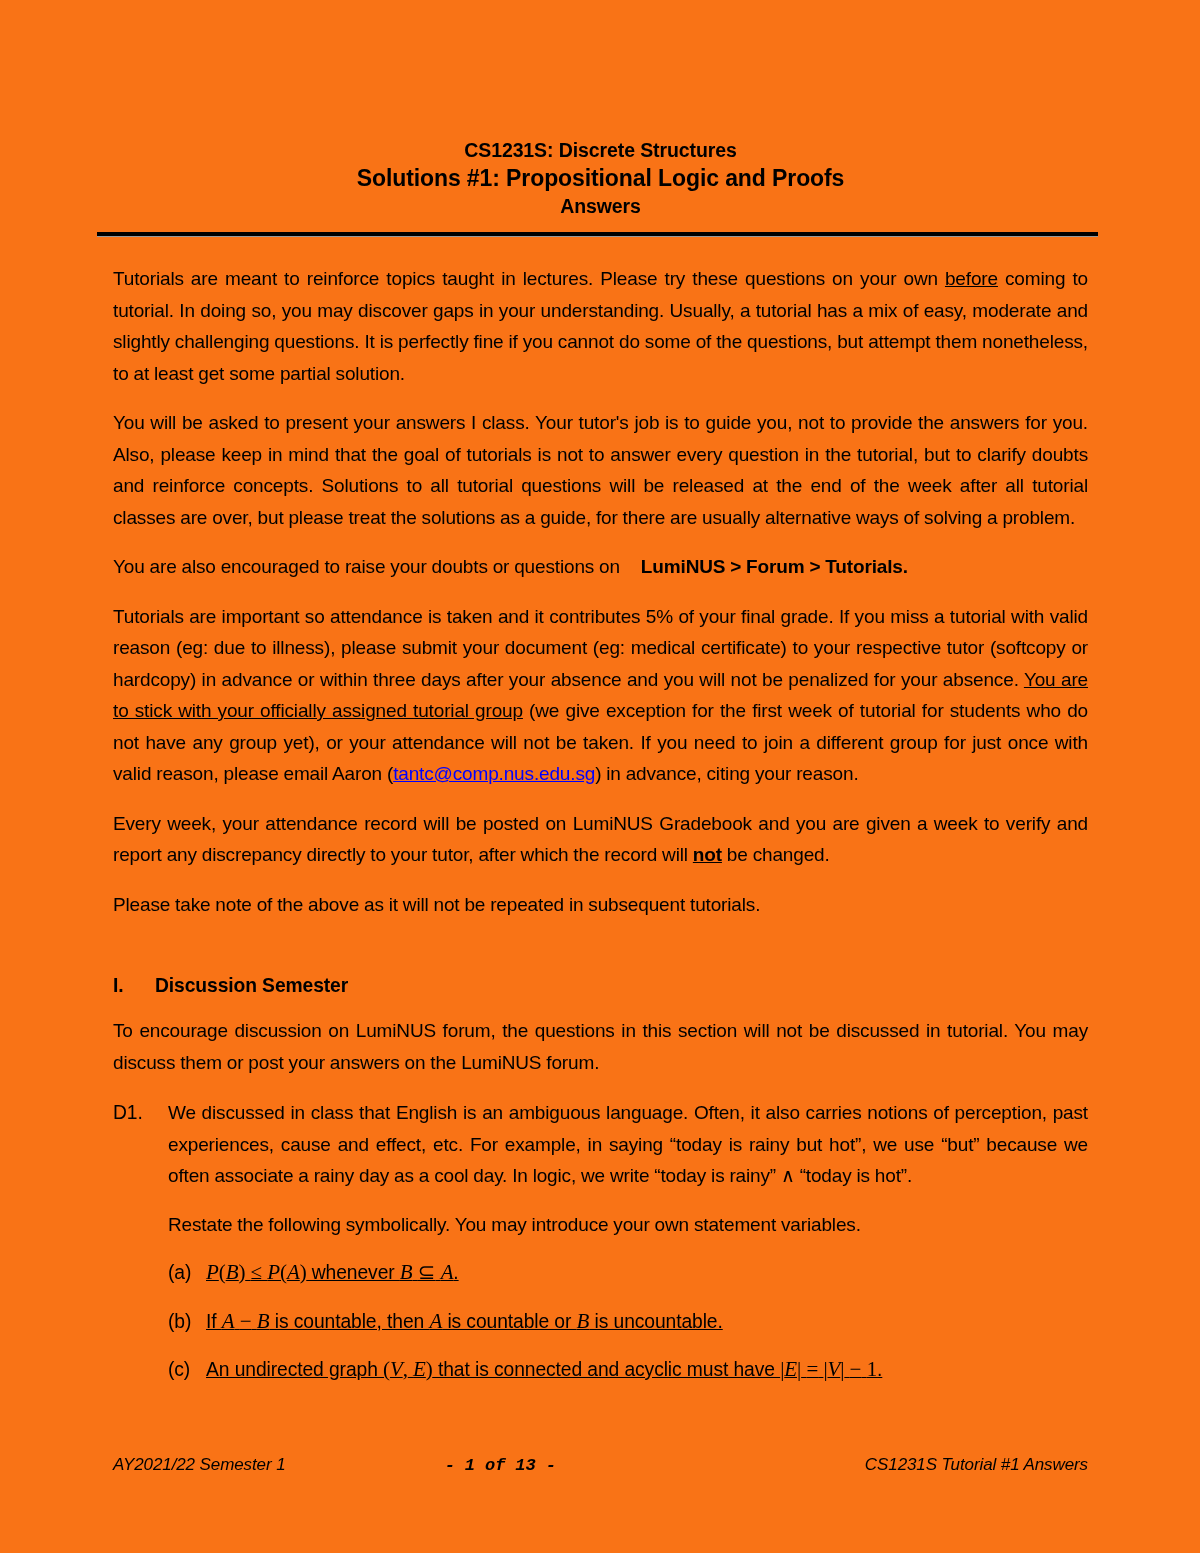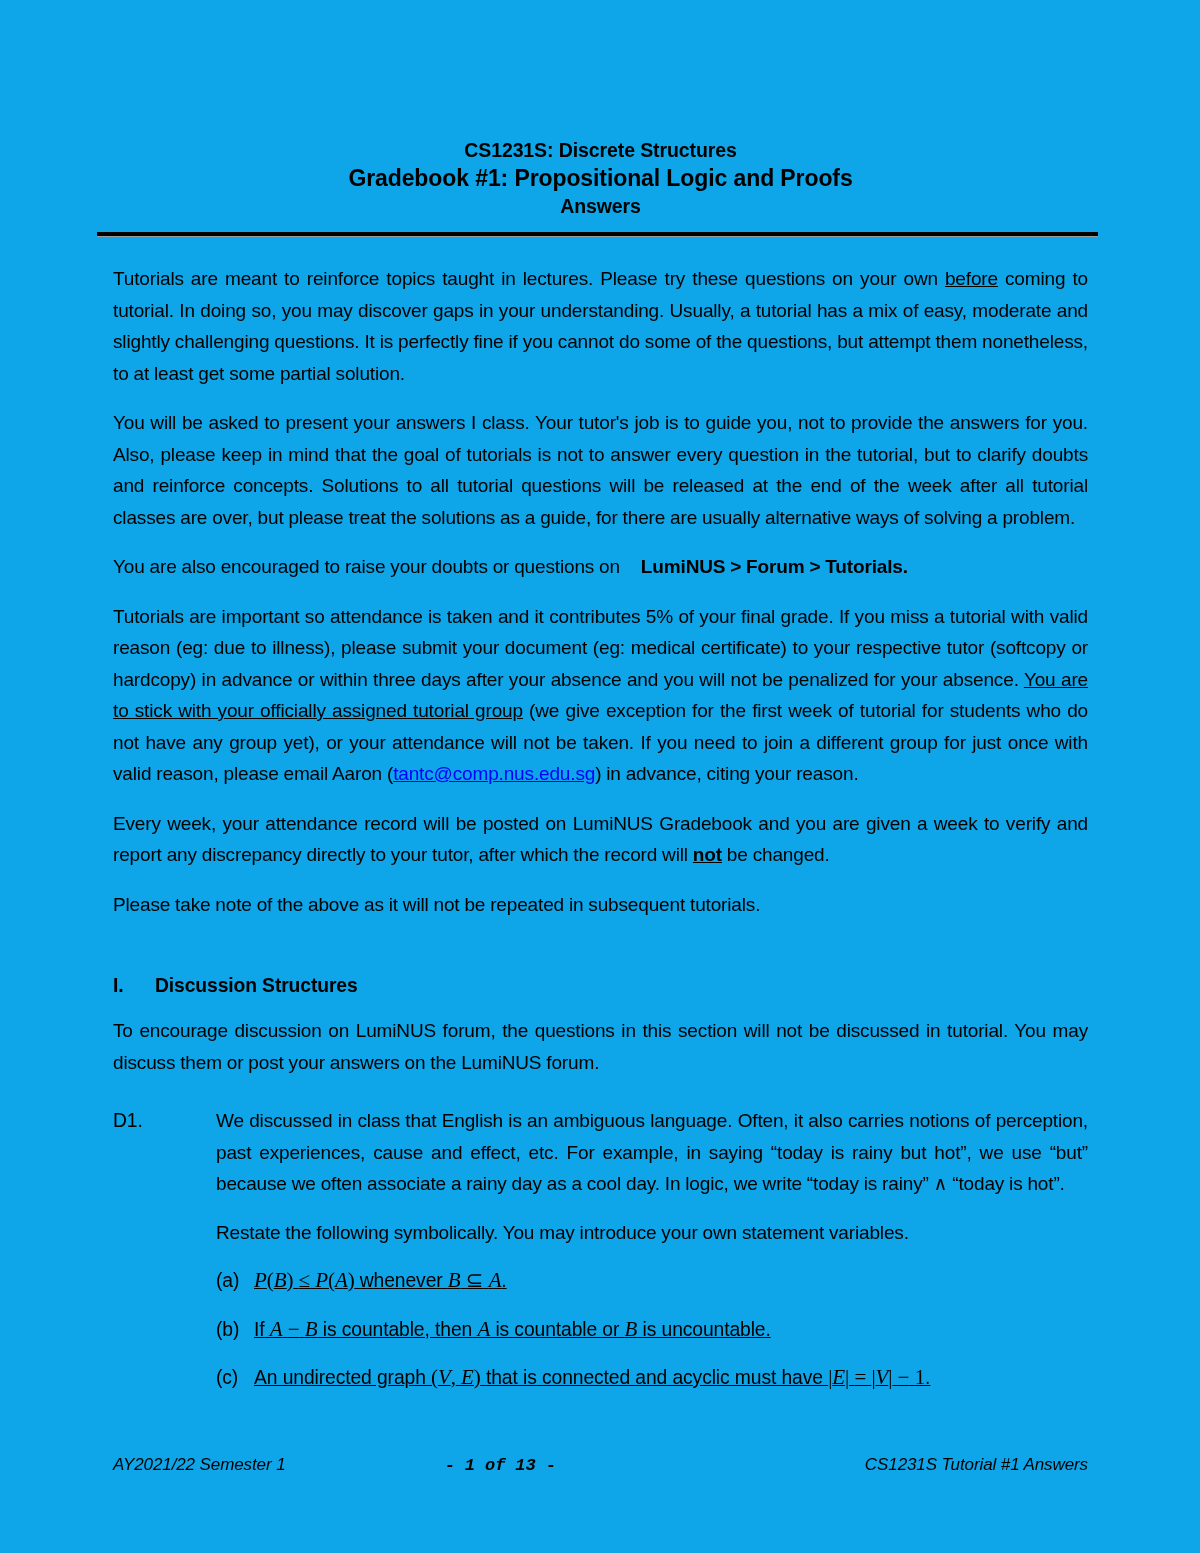--- a/index.html
+++ b/index.html
@@ -8,21 +8,21 @@
     background: #ffffff;
   }
   body {
     font-family: "Liberation Sans", sans-serif;
     color: #000000;
   }
   .page {
     position: relative;
     width: 1200px;
     height: 1553px;
-    background: #0ea5e9;
+    background: #f97316;
     box-sizing: border-box;
     overflow: hidden;
   }
   .content {
     position: absolute;
     left: 113px;
     top: 0;
     width: 975px;
   }
 
@@ -89,22 +89,21 @@
     letter-spacing: -0.1px;
   }
   .section-heading .num {
     width: 42px;
     flex: 0 0 42px;
   }
 
   
   .qitem {
     display: flex;
-    margin-top: 27px;
-    gap: 48px;
+    margin-top: 19px;
   }
   .qitem .qnum {
     flex: 0 0 55px;
     width: 55px;
     font-size: 19.3px;
     line-height: 31.5px;
     letter-spacing: -0.1px;
   }
   .qitem .qbody {
     flex: 1 1 auto;
@@ -162,41 +161,41 @@
   .footer .f-right { flex: 0 0 auto; text-align: right; }
 </style>
 </head>
 <body>
 
 <div class="page">
   <div class="content">
 
     <div class="title-block">
       <div class="title-line-1">CS1231S: Discrete Structures</div>
-      <div class="title-line-2">Gradebook #1: Propositional Logic and Proofs</div>
+      <div class="title-line-2">Solutions #1: Propositional Logic and Proofs</div>
       <div class="title-line-3">Answers</div>
     </div>
 
     <div class="hrule"></div>
 
     <div class="para first"><span>Tutorials are meant to reinforce topics taught in lectures. Please try these questions on your own </span><span class="u">before</span><span> coming to tutorial. In doing so, you may discover gaps in your understanding. Usually, a tutorial has a mix of easy, moderate and slightly challenging questions. It is perfectly fine if you cannot do some of the questions, but attempt them nonetheless, to at least get some partial solution.</span></div>
 
     <div class="para">You will be asked to present your answers I class. Your tutor's job is to guide you, not to provide the answers for you. Also, please keep in mind that the goal of tutorials is not to answer every question in the tutorial, but to clarify doubts and reinforce concepts. Solutions to all tutorial questions will be released at the end of the week after all tutorial classes are over, but please treat the solutions as a guide, for there are usually alternative ways of solving a problem.</div>
 
     <div class="para"><span>You are also encouraged to raise your doubts or questions on </span><span class="b">LumiNUS &gt; Forum &gt; Tutorials.</span></div>
 
     <div class="para"><span>Tutorials are important so attendance is taken and it contributes 5% of your final grade. If you miss a tutorial with valid reason (eg: due to illness), please submit your document (eg: medical certificate) to your respective tutor (softcopy or hardcopy) in advance or within three days after your absence and you will not be penalized for your absence. </span><span class="u">You are to stick with your officially assigned tutorial group</span><span> (we give exception for the first week of tutorial for students who do not have any group yet), or your attendance will not be taken. If you need to join a different group for just once with valid reason, please email Aaron (</span><a class="maillink" href="#">tantc@comp.nus.edu.sg</a><span>) in advance, citing your reason.</span></div>
 
     <div class="para"><span>Every week, your attendance record will be posted on LumiNUS Gradebook and you are given a week to verify and report any discrepancy directly to your tutor, after which the record will </span><span class="bu">not</span><span> be changed.</span></div>
 
     <div class="para">Please take note of the above as it will not be repeated in subsequent tutorials.</div>
 
     <div class="section-heading">
       <span class="num">I.</span>
-      <span>Discussion Structures</span>
+      <span>Discussion Semester</span>
     </div>
 
     <div class="para">To encourage discussion on LumiNUS forum, the questions in this section will not be discussed in tutorial. You may discuss them or post your answers on the LumiNUS forum.</div>
 
     <div class="qitem">
       <div class="qnum">D1.</div>
       <div class="qbody">
         <div class="para">We discussed in class that English is an ambiguous language. Often, it also carries notions of perception, past experiences, cause and effect, etc. For example, in saying “today is rainy but hot”, we use “but” because we often associate a rainy day as a cool day. In logic, we write “today is rainy” ∧ “today is hot”.</div>
         <div class="para">Restate the following symbolically. You may introduce your own statement variables.</div>
 

